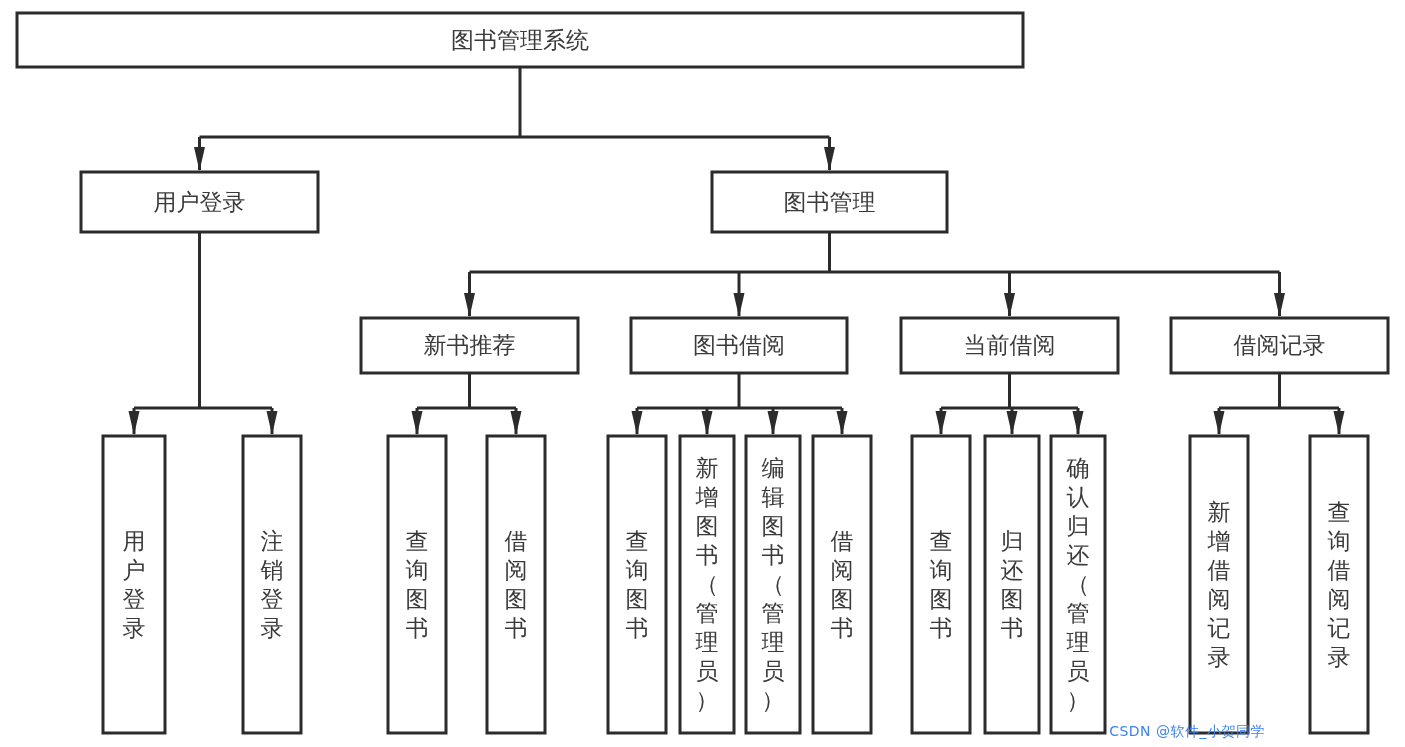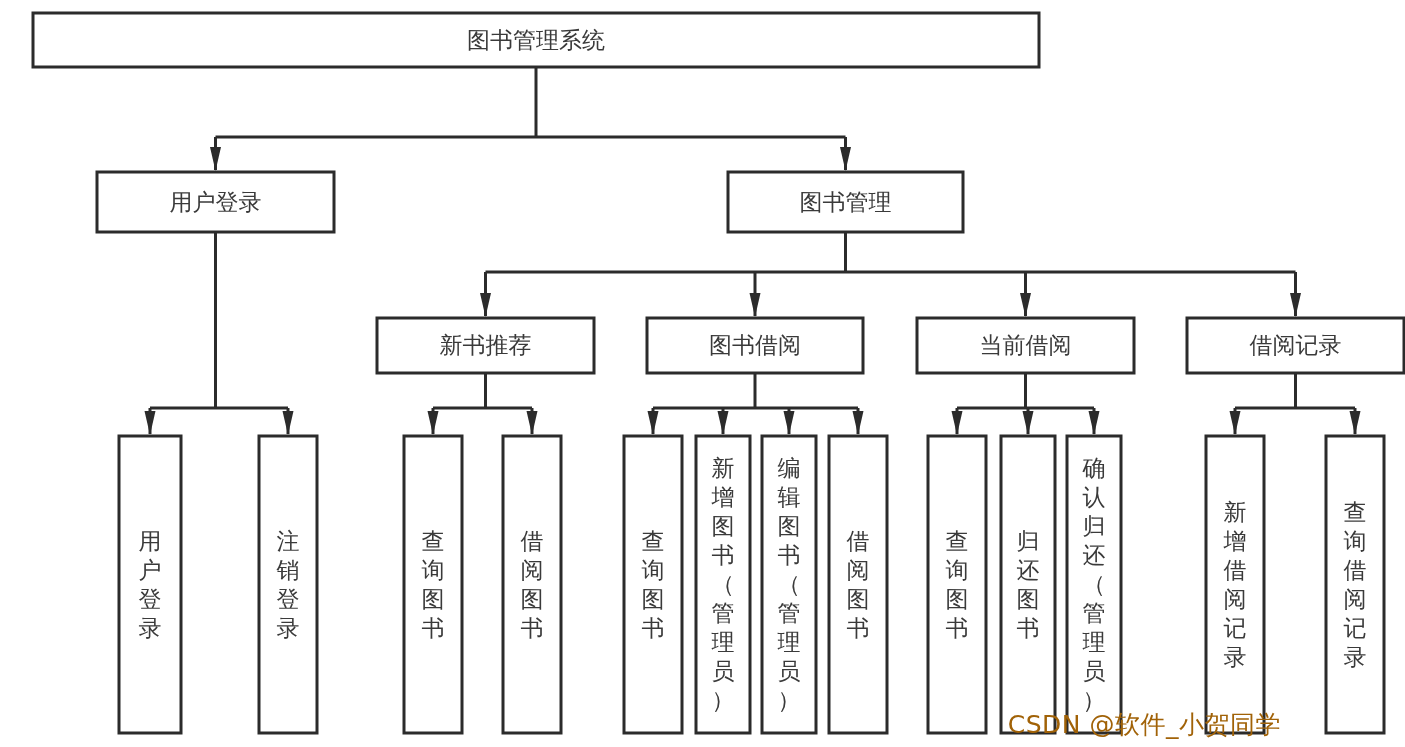--- a/index.html
+++ b/index.html
@@ -13,21 +13,20 @@
     position: relative;
     overflow: hidden;
     font-family: "DejaVu Sans", "Liberation Sans", sans-serif;
   }
   #diagram-root {
     position: absolute;
     left: 0;
     top: 0;
     width: 1278px;
     height: 747px;
-    padding-left: 16px;
   }
   svg.flow {
     display: block;
     width: 1405px;
     height: 747px;
   }
   .node-box {
     fill: #ffffff;
     stroke: #2b2b2b;
     stroke-width: 3;
@@ -52,22 +51,22 @@
   .node-label-v {
     fill: #3a3a3a;
     font-family: "DejaVu Sans", "Liberation Sans", sans-serif;
     font-size: 23px;
     text-anchor: middle;
   }
   .watermark {
     position: absolute;
     right: 13px;
     bottom: 6px;
-    color: #a16207;
-    font-size: 25px;
+    color: #3b82f6;
+    font-size: 14px;
     font-family: "DejaVu Sans", "Liberation Sans", sans-serif;
     letter-spacing: 0.5px;
     white-space: nowrap;
     pointer-events: none;
     text-align: right;
   }
 </style>
 </head>
 <body>
 

